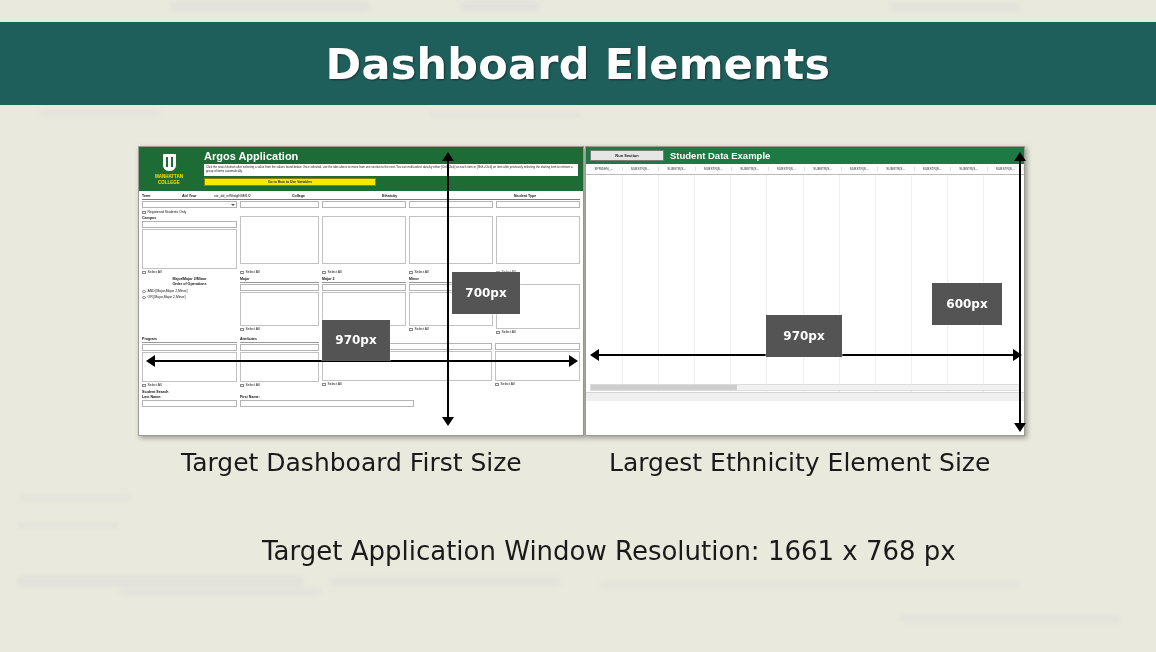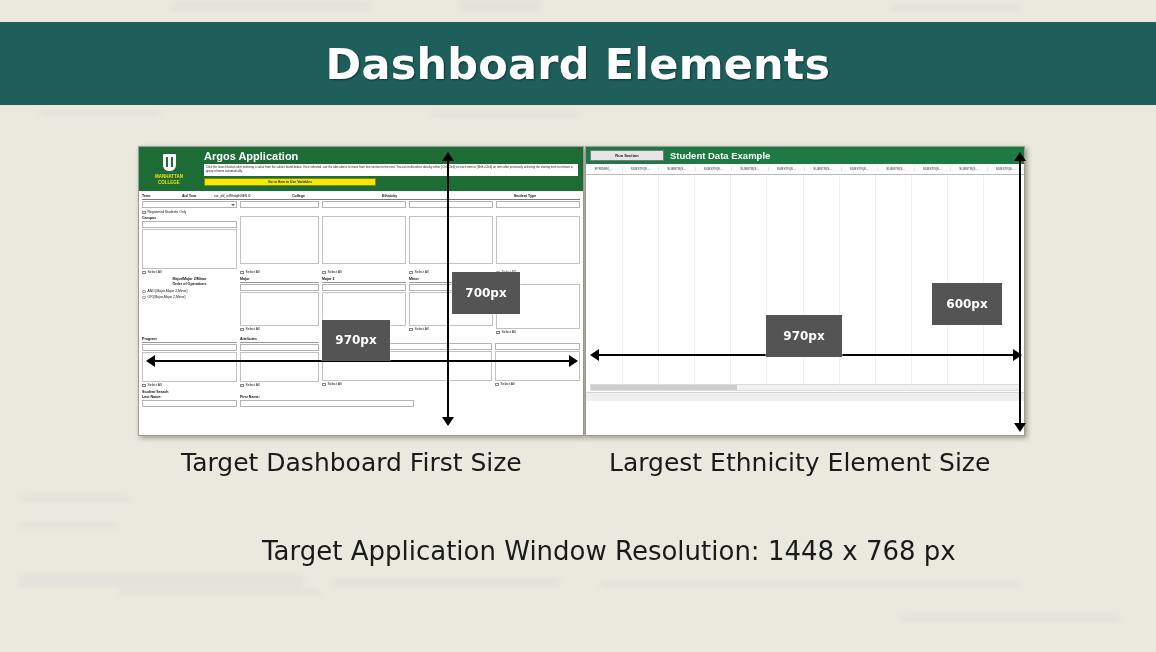--- a/index.html
+++ b/index.html
@@ -413,13 +413,13 @@
 
 <div class="arrow-v" style="left:1013px; top:152px; width:13px; height:280px;">
   <div class="ht"></div>
   <div class="line"></div>
   <div class="hb"></div>
 </div>
 <div class="badge" style="left:932px; top:283px; width:70px; height:42px;">600px</div>
 
 <div class="caption" style="left:181px; top:448px;">Target Dashboard First Size</div>
 <div class="caption" style="left:609px; top:448px;">Largest Ethnicity Element Size</div>
-<div class="footnote" style="left:262px; top:536px;">Target Application Window Resolution: 1448 x 768 px</div>
+<div class="footnote" style="left:262px; top:536px;">Target Application Window Resolution: 1661 x 768 px</div>
 
 </body></html>

